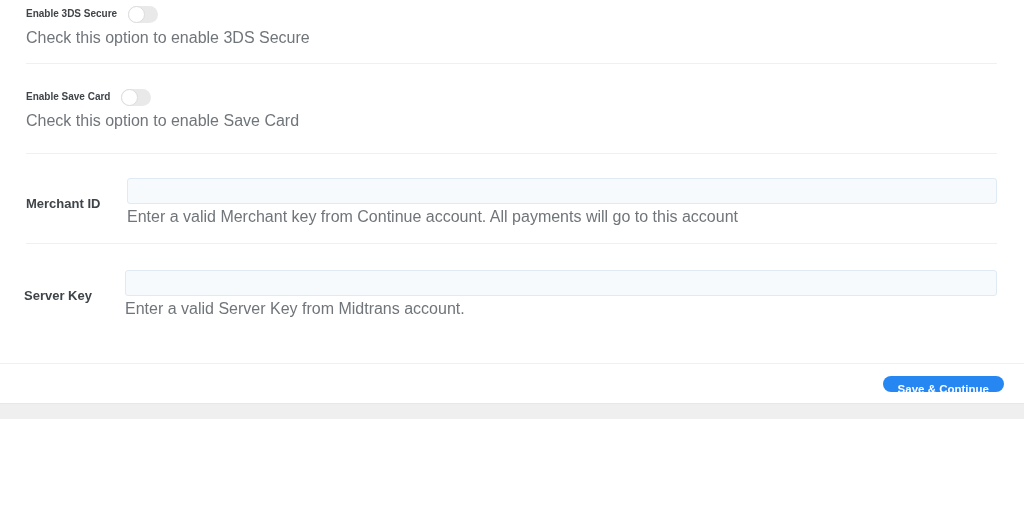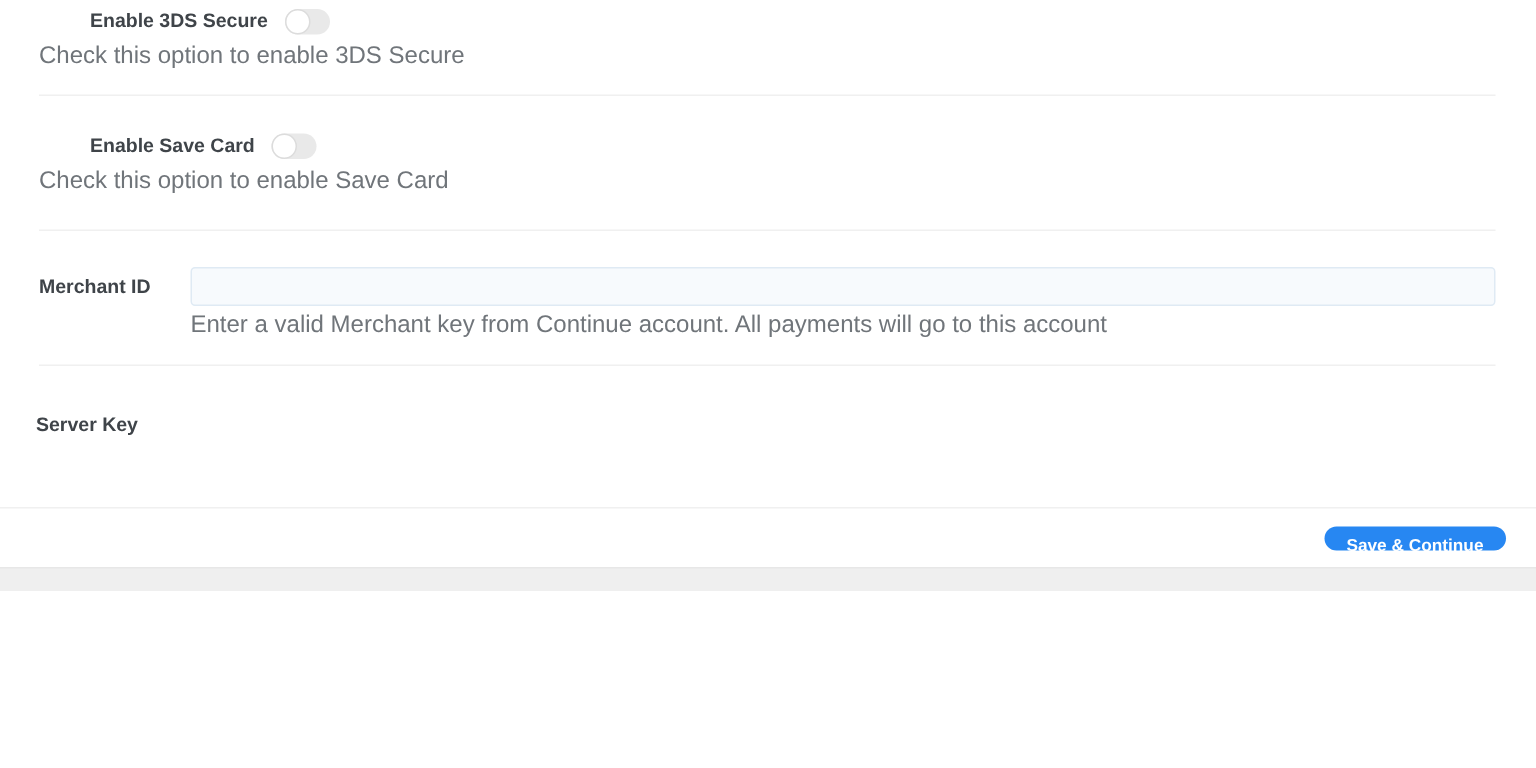--- a/index.html
+++ b/index.html
@@ -16,39 +16,39 @@
     margin: 0 27px 0 26px;
     border-bottom: 1px solid #f0f0f0;
   }
   .section.no-border { border-bottom: none; margin-left: 24px; }
 
   
   .toggle-section { padding: 5px 0 19px 0; }
   .toggle-section.second { padding-top: 24px; padding-bottom: 26px; }
   .toggle-row { display: flex; align-items: center; gap: 11px; }
   .toggle-label {
-    font-size: 13px; font-weight: bold; color: #3f4449; line-height: 18px; margin-left: 34px;
+    font-size: 10px; font-weight: bold; color: #3f4449; line-height: 18px;
   }
   .switch {
     width: 30px; height: 17px; background: #e9e9e9;
     border-radius: 9px; position: relative; cursor: pointer; flex: none;
   }
   .switch .knob {
     position: absolute; left: 0px; top: 0px;
     width: 17px; height: 17px; background: #ffffff;
     border: 1px solid #dcdcdc; border-radius: 50%;
   }
   .help-text {
     font-size: 16px; color: #70757a; line-height: 12px; margin-top: 9px;
   }
 
   
   .field-section { padding: 24px 0 20px 0; }
   .field-section.last { padding-top: 26px; padding-bottom: 48px; }
-  .field-row { display: flex; align-items: flex-start; }
+  .field-row { display: flex; align-items: center; }
   .field-label {
     width: 101px; flex: none;
     font-size: 13px; font-weight: bold; color: #3f4449;
     padding-top: 6px; line-height: 14px;
   }
   .field-col { flex: 1; min-width: 0; }
   .text-input {
     width: 100%; height: 26px;
     background: #f7fafd;
     border: 1px solid #dfeaf4;
@@ -116,20 +116,24 @@
         <input type="text" class="text-input" value="" style="">
         <div class="help-text">Enter a valid Merchant key from Continue account. All payments will go to this account</div>
       </div>
     </div>
   </div>
 
 
   <div class="section field-section last no-border">
     <div class="field-row">
       <div class="field-label">Server Key</div>
+      <div class="field-col">
+        <input type="text" class="text-input" value="" style="">
+        <div class="help-text">Enter a valid Server Key from Midtrans account.</div>
+      </div>
     </div>
   </div>
 
   <div class="full-divider"></div>
 
   <div class="actions">
     <button class="save-button">Save &amp; Continue</button>
   </div>
 
   <div class="bottom-strip"></div>

